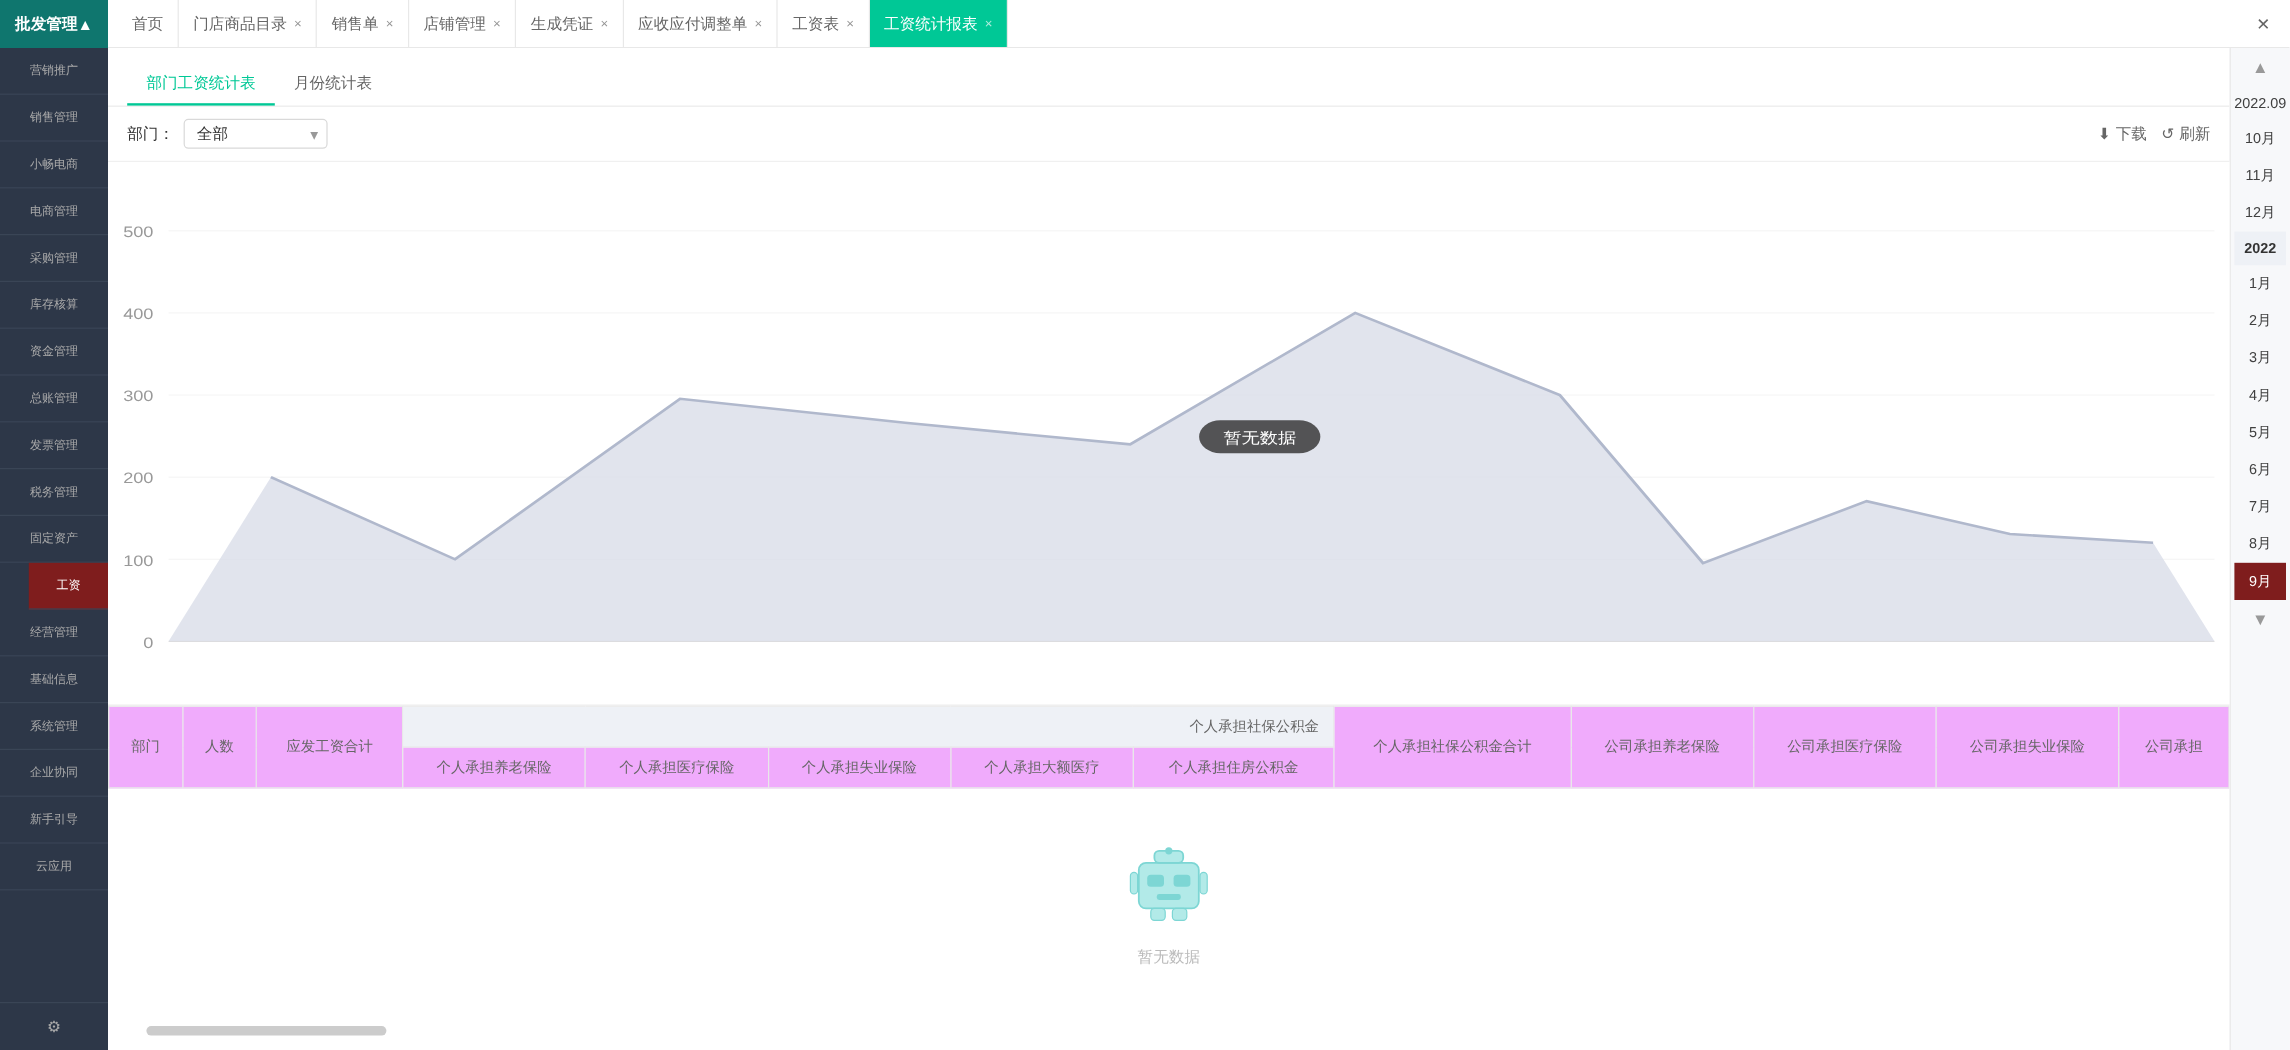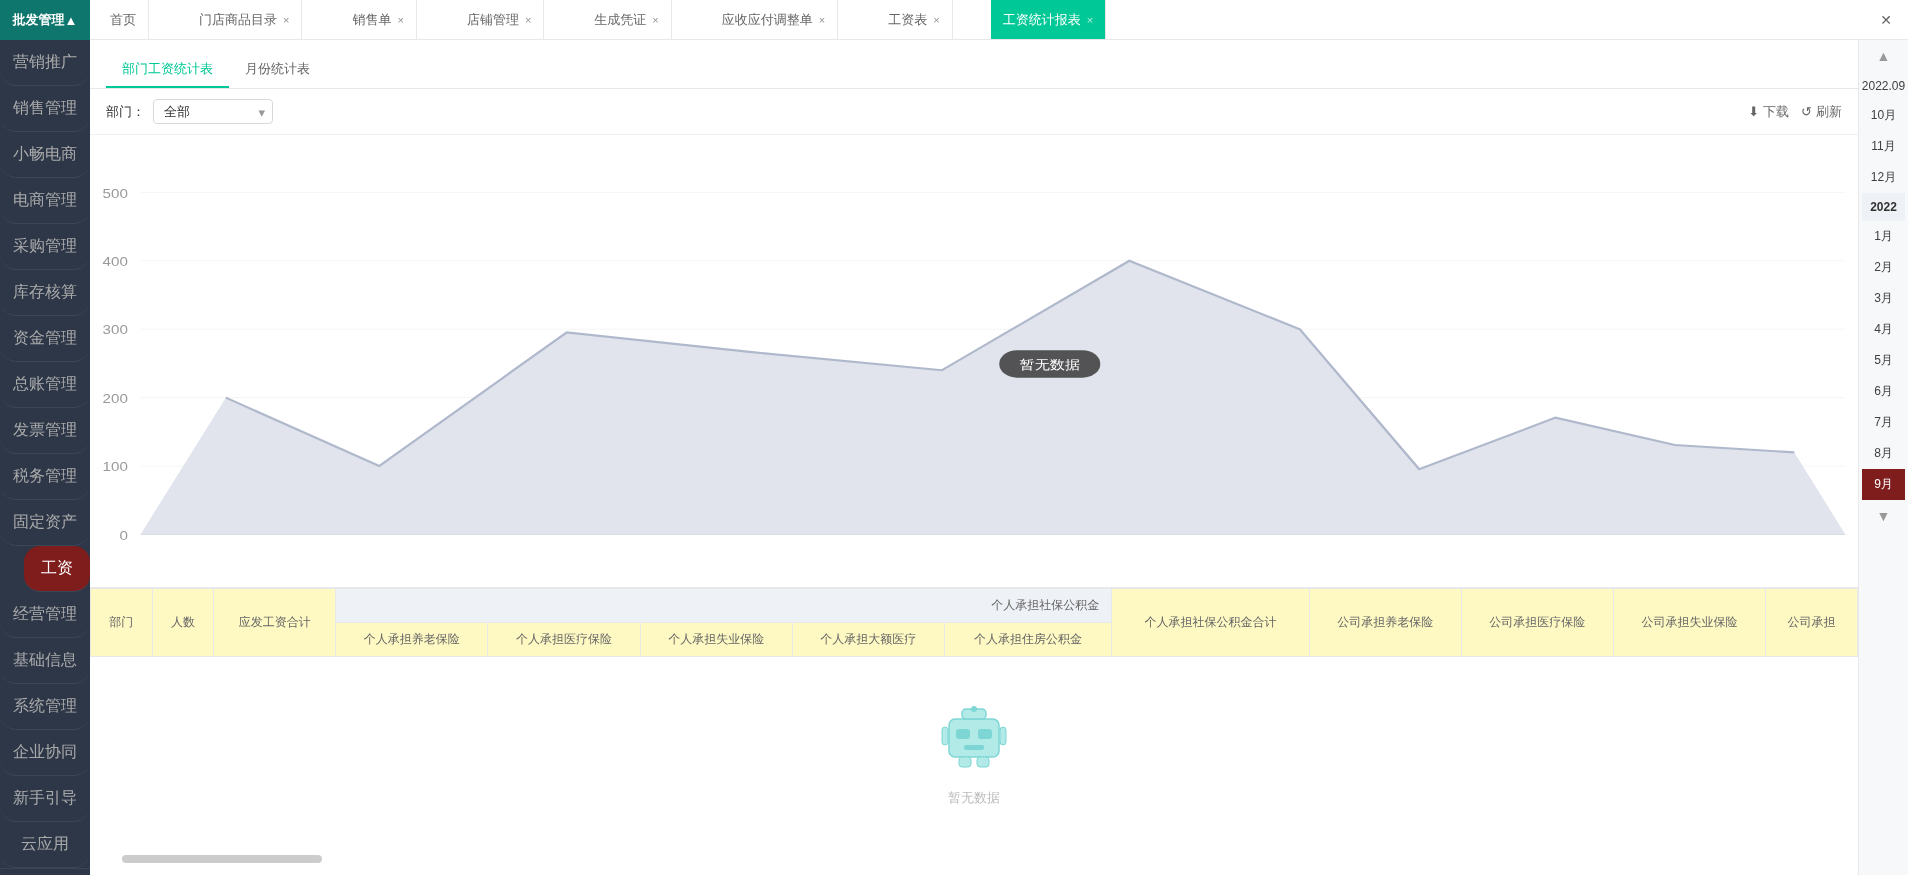--- a/index.html
+++ b/index.html
@@ -22,25 +22,24 @@
       font-size: 13px;
       font-weight: bold;
       display: flex;
       align-items: center;
       justify-content: center;
       min-height: 40px;
     }
     .sidebar-item {
       padding: 12px 8px;
       text-align: center;
-      font-size: 16px;
+      font-size: 10px;
       color: #aaa;
       cursor: pointer;
       border-bottom: 1px solid #3a4556;
-      border-radius: 16px;
     }
     .sidebar-item.active { background: #7f1d1d; color: #fff; margin-left: 24px; }
     .sidebar-footer {
       margin-top: auto;
       padding: 12px 8px;
       text-align: center;
       color: #aaa;
       cursor: pointer;
       border-top: 1px solid #3a4556;
     }
@@ -201,21 +200,21 @@
       overflow-x: auto;
       border-top: 1px solid #e8e8e8;
       background: #fff;
     }
     table {
       border-collapse: collapse;
       width: 100%;
       font-size: 12px;
     }
     th {
-      background: #fef9c3;
+      background: #f0abfc;
       color: #666;
       padding: 8px 12px;
       border: 1px solid #e8e8e8;
       white-space: nowrap;
       font-weight: normal;
       text-align: center;
     }
     td {
       padding: 8px 12px;
       border: 1px solid #e8e8e8;
@@ -321,21 +320,21 @@
       <div class="sidebar-item">云应用</div>
     </div>
   <div class="sidebar-footer">
     <span>⚙</span>
   </div>
 </div>
 
 <div class="main">
 
   <div class="tab-bar">
-    <div id="tabs-container" style="display:flex;align-items:center;flex:1;overflow:hidden;gap:38px;">
+    <div id="tabs-container" style="display:flex;align-items:center;flex:1;overflow:hidden;">
         <div class="tab-item">
           <span>首页</span>
         </div>
         <div class="tab-item">
           <span>门店商品目录</span>
           <span class="tab-close">×</span>
         </div>
         <div class="tab-item">
           <span>销售单</span>
           <span class="tab-close">×</span>

